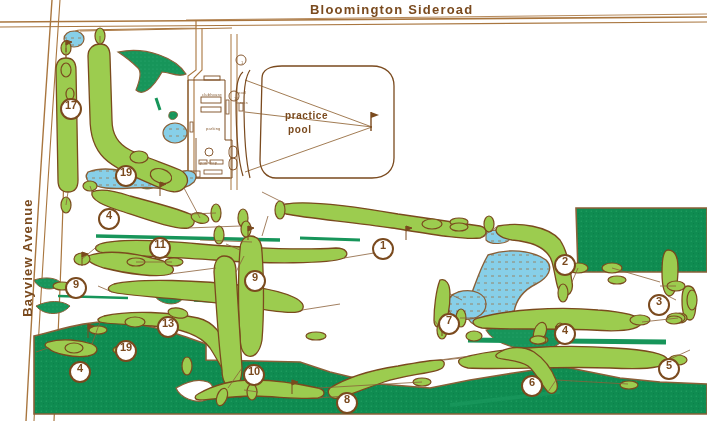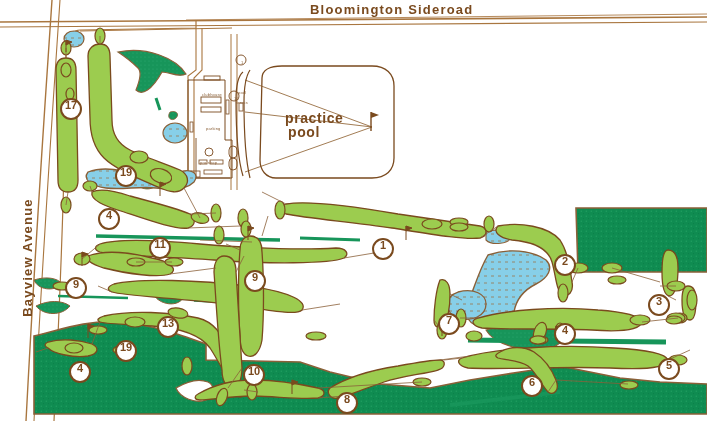--- a/index.html
+++ b/index.html
@@ -9,21 +9,21 @@
   .road-label{
     position:absolute;color:#7a4a1e;font-family:"Liberation Sans",sans-serif;
     font-weight:bold;font-size:13px;letter-spacing:1.2px;white-space:nowrap;
   }
   #label-bloomington{left:310px;top:2px;}
   #label-bayview{
     left:-38px;top:250px;width:130px;text-align:center;
     transform:rotate(-90deg);transform-origin:center center;
   }
   .range-label{
-    position:absolute;color:#7a4a1e;font-weight:bold;font-size:14px;
+    position:absolute;color:#7a4a1e;font-weight:bold;font-size:10px;
     letter-spacing:.6px;font-family:"Liberation Sans",sans-serif;white-space:nowrap;
   }
   #label-practice{left:285px;top:110px;}
   #label-range{left:288px;top:124px;}
   .tiny-label{
     position:absolute;color:#8a6038;font-size:4px;font-family:"Liberation Sans",sans-serif;
     white-space:nowrap;letter-spacing:.2px;
   }
   .hole-badge{position:absolute;width:0;height:0;}
   .hole-badge .ring{

